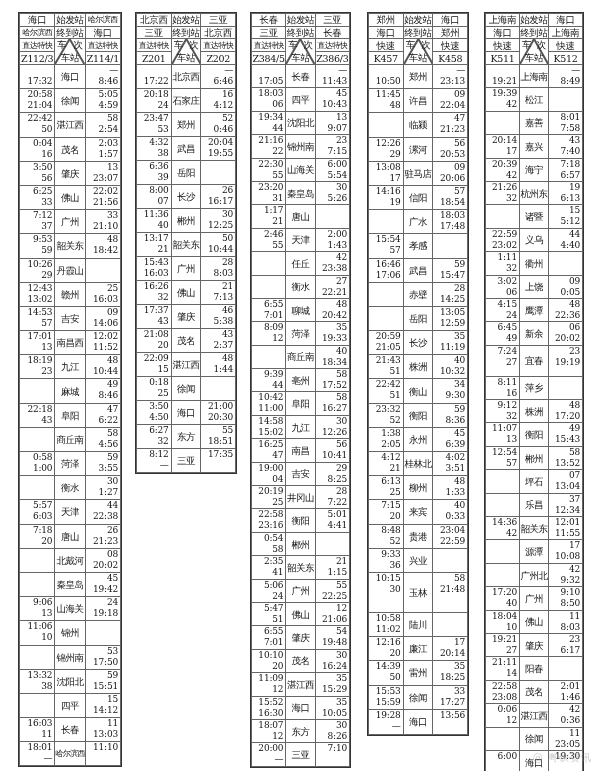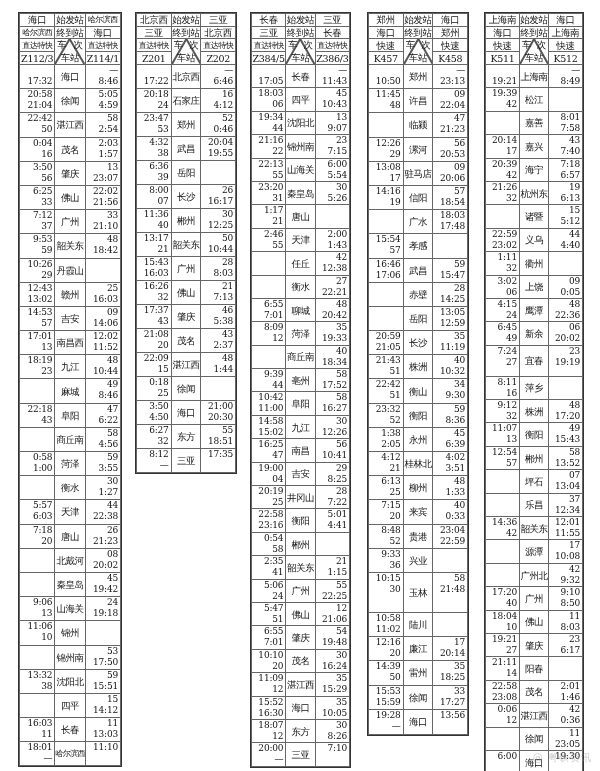--- a/index.html
+++ b/index.html
@@ -688,21 +688,21 @@
               <span class="tl">22</span>
             </td>
             <td class="st">锦州南</td>
             <td class="t">
               <span class="tl">23</span>
               <span class="tl">7:15</span>
             </td>
           </tr>
           <tr class="row" style="height:23.2px">
             <td class="t">
-              <span class="tl">22:13</span>
+              <span class="tl">22:30</span>
               <span class="tl">55</span>
             </td>
             <td class="st">山海关</td>
             <td class="t">
               <span class="tl">6:00</span>
               <span class="tl">5:54</span>
             </td>
           </tr>
           <tr class="row" style="height:23.2px">
             <td class="t">
@@ -738,21 +738,21 @@
             </td>
           </tr>
           <tr class="row" style="height:23.2px">
             <td class="t">
               <span class="tl"></span>
               <span class="tl"></span>
             </td>
             <td class="st">任丘</td>
             <td class="t">
               <span class="tl">42</span>
-              <span class="tl">12:38</span>
+              <span class="tl">23:38</span>
             </td>
           </tr>
           <tr class="row" style="height:23.2px">
             <td class="t">
               <span class="tl"></span>
               <span class="tl"></span>
             </td>
             <td class="st">衡水</td>
             <td class="t">
               <span class="tl">27</span>

